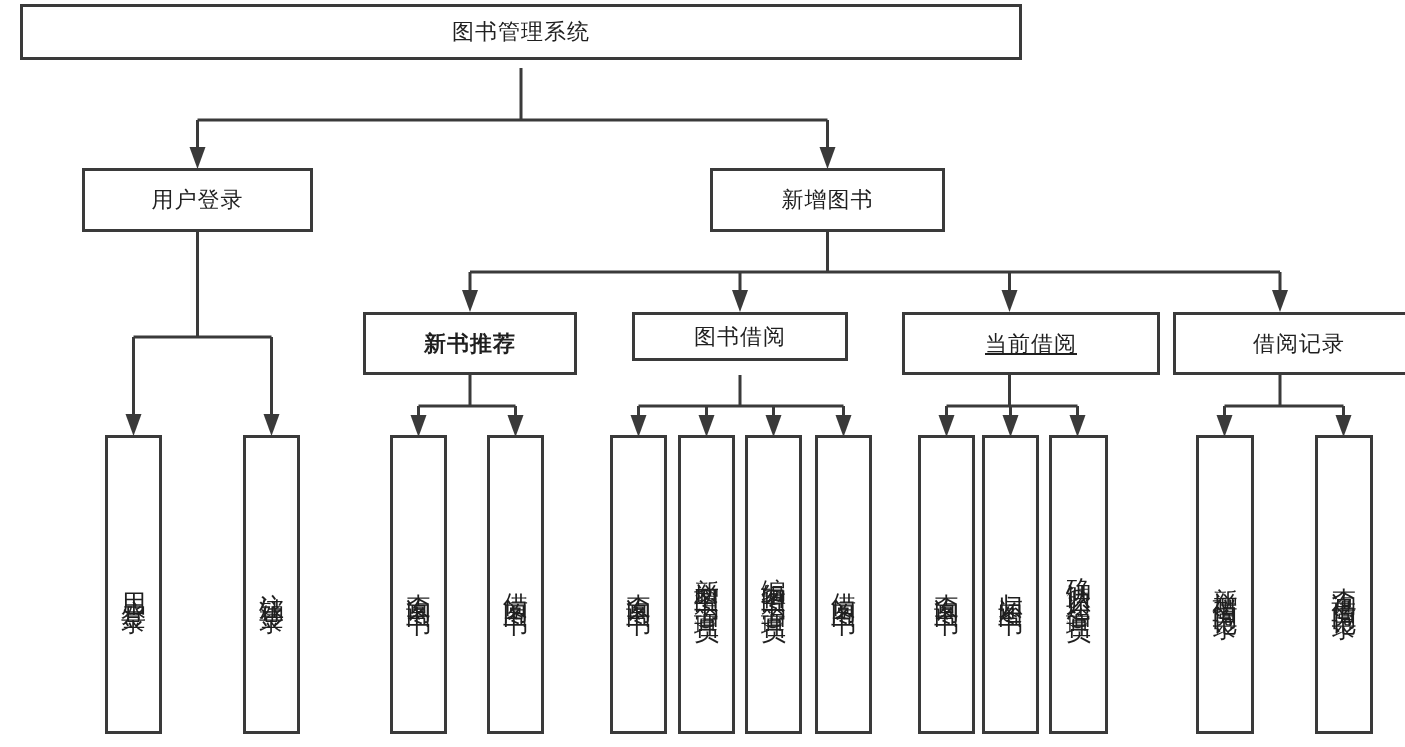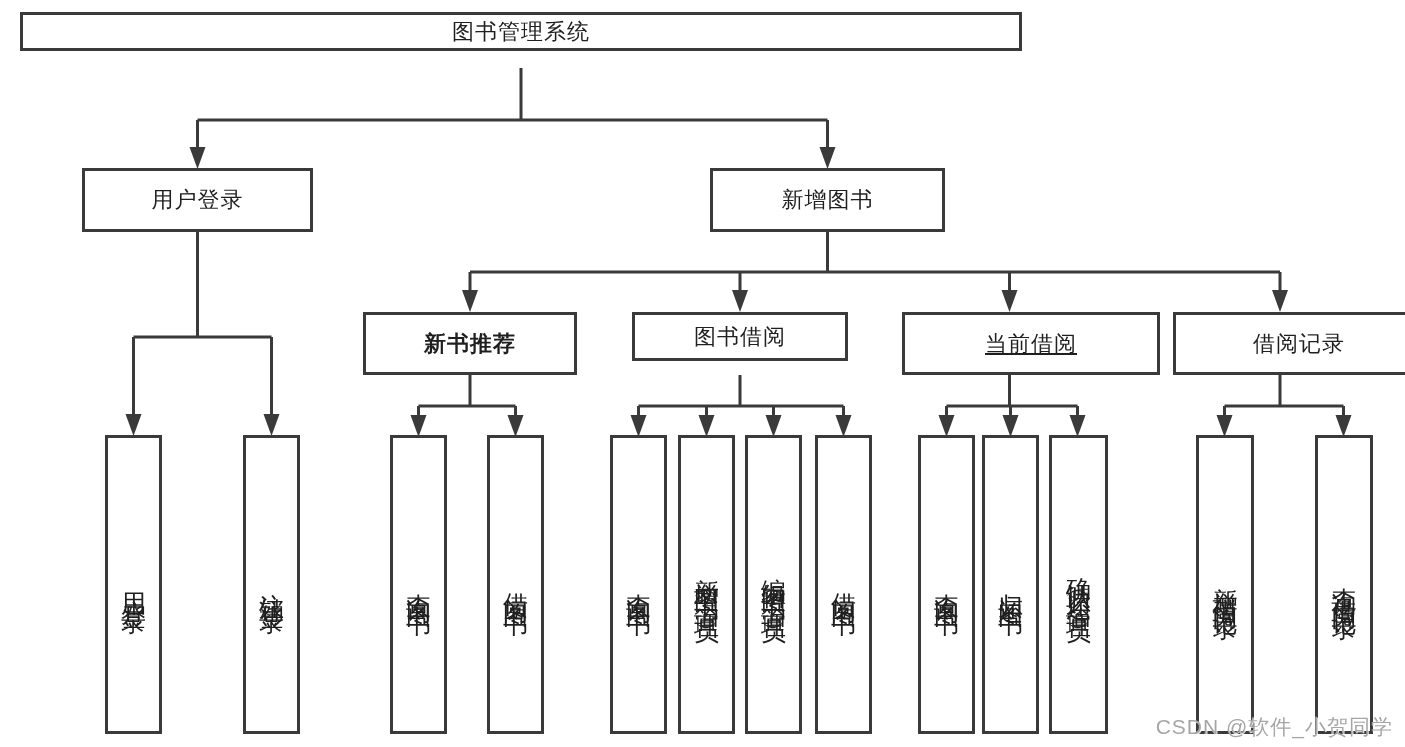--- a/index.html
+++ b/index.html
@@ -120,21 +120,21 @@
       <polygon points="1069.5,415 1085.5,415 1077.5,437"></polygon>
     </g>
 
     <g>
       <path d="M1280 375 V406 M1224.5 406 H1343.5 M1224.5 406 V416 M1343.5 406 V416"></path>
       <polygon points="1216.5,415 1232.5,415 1224.5,437"></polygon>
       <polygon points="1335.5,415 1351.5,415 1343.5,437"></polygon>
     </g>
   </svg>
 
-  <div class="node h-node" style="left:20px; top:12px; width:1002px; height:39px;">图书管理系统</div>
+  <div class="node h-node" style="left:20px; top:4px; width:1002px; height:56px;">图书管理系统</div>
 
   <div class="node h-node" style="left:82px; top:168px; width:231px; height:64px;">用户登录</div>
   <div class="node h-node" style="left:710px; top:168px; width:235px; height:64px;">新增图书</div>
 
   <div class="node h-node" style="left:363px; top:312px; width:214px; height:63px;font-weight:bold;">新书推荐</div>
   <div class="node h-node" style="left:632px; top:312px; width:216px; height:49px;text-align:center;">图书借阅</div>
   <div class="node h-node" style="left:902px; top:312px; width:258px; height:63px;text-decoration:underline;">当前借阅</div>
   <div class="node h-node" style="left:1173px; top:312px; width:252px; height:63px;">借阅记录</div>
 
   <div class="node v-node" style="left:105px; top:435px; width:57px; height:299px;">用户登录</div>
@@ -148,15 +148,14 @@
   <div class="node v-node" style="left:745px; top:435px; width:57px; height:299px;">编辑图书（管理员）</div>
   <div class="node v-node" style="left:815px; top:435px; width:57px; height:299px;">借阅图书</div>
 
   <div class="node v-node" style="left:918px; top:435px; width:57px; height:299px;">查询图书</div>
   <div class="node v-node" style="left:982px; top:435px; width:57px; height:299px;">归还图书</div>
   <div class="node v-node" style="left:1049px; top:435px; width:59px; height:299px;">确认归还（管理员）</div>
 
   <div class="node v-node" style="left:1196px; top:435px; width:58px; height:299px;">新增借阅记录</div>
   <div class="node v-node" style="left:1315px; top:435px; width:58px; height:299px;">查询借阅记录</div>
 
-  <div class="watermark">CSDN @软件_小贺同学</div>
 
 </div>
 
 </body></html>

